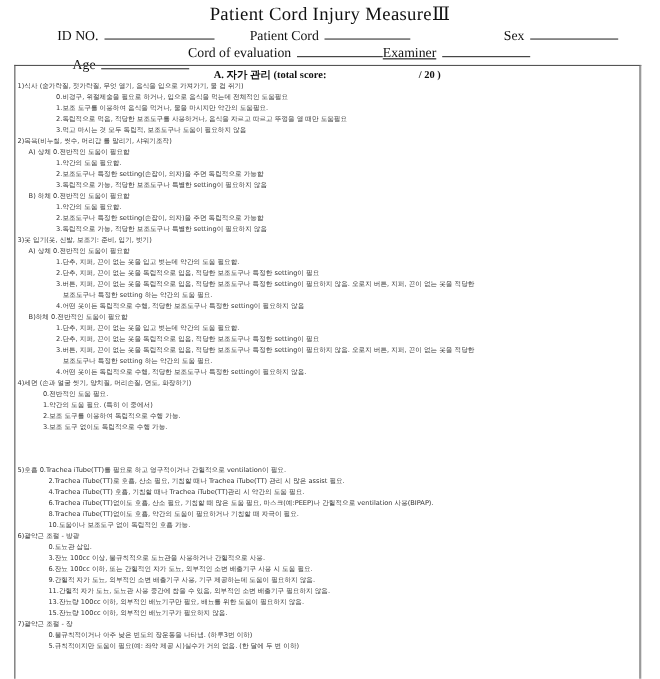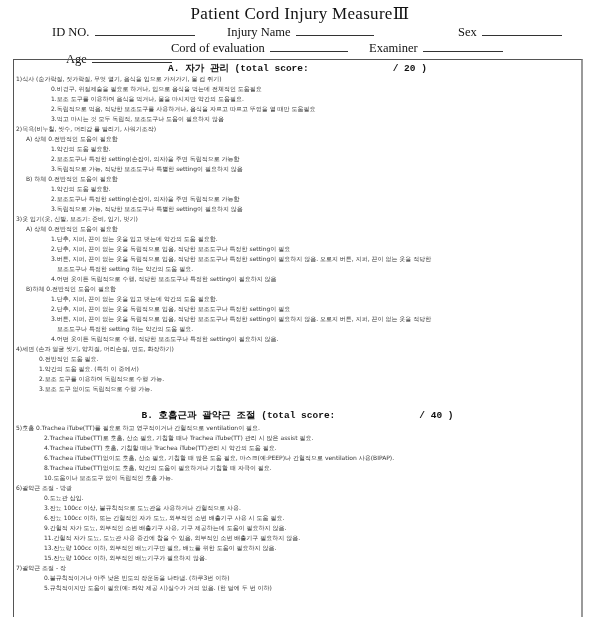--- a/index.html
+++ b/index.html
@@ -1,36 +1,36 @@
 <!DOCTYPE html>
 <html><head>
 <meta charset="utf-8">
 <style>
   html, body { margin:0; padding:0; background:#ffffff; }
   body { width:600px; height:617px; overflow:hidden; position:relative; font-family:"DejaVu Sans", sans-serif; color:#111; }
   .title { position:absolute; top:3px; left:0; width:600px; text-align:center; font-family:"Liberation Serif","DejaVu Serif", serif; font-size:17px; letter-spacing:0.3px; }
   .field { position:absolute; font-family:"Liberation Serif","DejaVu Serif", serif; font-size:12.5px; }
   .field .line { display:inline-block; border-bottom:1px solid #333; height:10px; vertical-align:baseline; margin-left:5px; }
   .box { position:absolute; left:13px; top:59px; width:567px; height:570px; border:1px solid #555; border-right:2px solid #9a9a9a; border-bottom:none; }
-  .sec-title { position:absolute; left:0; width:567px; text-align:center; font-weight:bold; font-size:9.5px; font-family:Liberation Mono, monospace; }
+  .sec-title { position:absolute; left:0; width:567px; text-align:center; font-weight:bold; font-size:9.5px; font-family:Liberation Serif, serif; }
   .sec-title .score { display:inline-block; width:84px; }
   .ln { position:absolute; white-space:nowrap; font-size:6px; line-height:8px; color:#333; }
 </style>
 </head>
 <body>
 
 <div class="title">Patient Cord Injury MeasureⅢ</div>
 
 <div class="field" style="top:25px;left:52px;"><span>ID NO.</span><span class="line" style="width:100px;"></span></div>
-<div class="field" style="top:25px;left:227px;"><span>Injury Name</span><span class="line" style="width:78px;"></span></div>
+<div class="field" style="top:25px;left:227px;"><span>Patient Cord</span><span class="line" style="width:78px;"></span></div>
 <div class="field" style="top:25px;left:438px;margin-left:20px;"><span>Sex</span><span class="line" style="width:80px;"></span></div>
 
 <div class="field" style="top:52px;left:66px;"><span>Age</span><span class="line" style="width:80px;"></span></div>
 <div class="field" style="top:41px;left:171px;"><span>Cord of evaluation</span><span class="line" style="width:78px;"></span></div>
-<div class="field" style="top:41px;left:369px;"><span>Examiner</span><span class="line" style="width:80px;"></span></div>
+<div class="field" style="top:41px;left:348px;text-decoration:underline;"><span>Examiner</span><span class="line" style="width:80px;"></span></div>
 
 <div class="box">
   <div class="sec-title" style="top:2px;"><span>A. 자가 관리 (total score:</span><span class="score"></span><span>/ 20 )</span></div>
 
   <div class="ln" style="top:15px;left:2px;">1)식사 (숟가락질, 젓가락질, 무엇 열기, 음식을 입으로 가져가기, 물 컵 쥐기)</div>
   <div class="ln" style="top:25px;left:37px;">0.비경구, 위절제술을 필요로 하거나, 입으로 음식을 먹는데 전체적인 도움필요</div>
   <div class="ln" style="top:35px;left:37px;">1.보조 도구를 이용하여 음식을 먹거나, 물을 마시지만 약간의 도움필요.</div>
   <div class="ln" style="top:45px;left:37px;">2.독립적으로 먹음, 적당한 보조도구를 사용하거나, 음식을 자르고 따르고 뚜껑을 열 때만 도움필요</div>
   <div class="ln" style="top:55px;left:37px;">3.먹고 마시는 것 모두 독립적, 보조도구나 도움이 필요하지 않음</div>
   <div class="ln" style="top:65px;left:2px;">2)목욕(비누칠, 씻수, 머리감 를 말리기, 샤워기조작)</div>
@@ -54,21 +54,20 @@
   <div class="ln" style="top:245px;left:37px;">2.단추, 지퍼, 끈이 없는 옷을 독립적으로 입음, 적당한 보조도구나 특정한  setting이 필요</div>
   <div class="ln" style="top:255px;left:37px;">3.버튼, 지퍼, 끈이 없는 옷을 독립적으로 입음, 적당한 보조도구나 특정한 setting이 필요하지 않음. 오로지 버튼, 지퍼, 끈이 없는  옷을 적당한</div>
   <div class="ln" style="top:265px;left:43px;">보조도구나 특정한 setting 하는 약간의 도움 필요.</div>
   <div class="ln" style="top:275px;left:37px;">4.어떤 옷이든 독립적으로 수행, 적당한 보조도구나 특정한 setting이 필요하지 않음.</div>
   <div class="ln" style="top:285px;left:2px;">4)세면 (손과 얼굴 씻기,  양치질, 머리손질, 면도, 화장하기)</div>
   <div class="ln" style="top:295px;left:25px;">0.전반적인 도움 필요.</div>
   <div class="ln" style="top:305px;left:25px;">1.약간의 도움 필요. (특히 이 중에서)</div>
   <div class="ln" style="top:315px;left:25px;">2.보조 도구를 이용하여 독립적으로 수행 가능.</div>
   <div class="ln" style="top:325px;left:25px;">3.보조 도구 없이도 독립적으로 수행 가능.</div>
 
-  <div class="sec-title" style="top:349px;"><span>B. 호흡근과 괄약근 조절 (total score:</span><span class="score"></span><span>/ 40 )</span></div>
 
   <div class="ln" style="top:364px;left:2px;">5)호흡  0.Trachea iTube(TT)를 필요로 하고 영구적이거나 간헐적으로 ventilation이 필요.</div>
   <div class="ln" style="top:374px;left:30px;">2.Trachea iTube(TT)로 호흡, 산소 필요, 기침할 때나 Trachea iTube(TT) 관리 시 많은 assist 필요.</div>
   <div class="ln" style="top:384px;left:30px;">4.Trachea iTube(TT) 호흡, 기침할 때나 Trachea iTube(TT)관리 시 약간의 도움 필요.</div>
   <div class="ln" style="top:394px;left:30px;">6.Trachea iTube(TT)없이도 호흡, 산소 필요, 기침할 때 많은 도움 필요, 마스크(예:PEEP)나 간헐적으로 ventilation 사용(BIPAP).</div>
   <div class="ln" style="top:404px;left:30px;">8.Trachea iTube(TT)없이도 호흡, 약간의 도움이 필요하거나 기침할 때 자극이 필요.</div>
   <div class="ln" style="top:414px;left:30px;">10.도움이나 보조도구 없이 독립적인 호흡 가능.</div>
   <div class="ln" style="top:424px;left:2px;">6)괄약근 조절 - 방광</div>
   <div class="ln" style="top:434px;left:30px;">0.도뇨관 삽입.</div>
   <div class="ln" style="top:444px;left:30px;">3.잔뇨 100cc 이상, 불규칙적으로 도뇨관을 사용하거나 간헐적으로 사용.</div>

